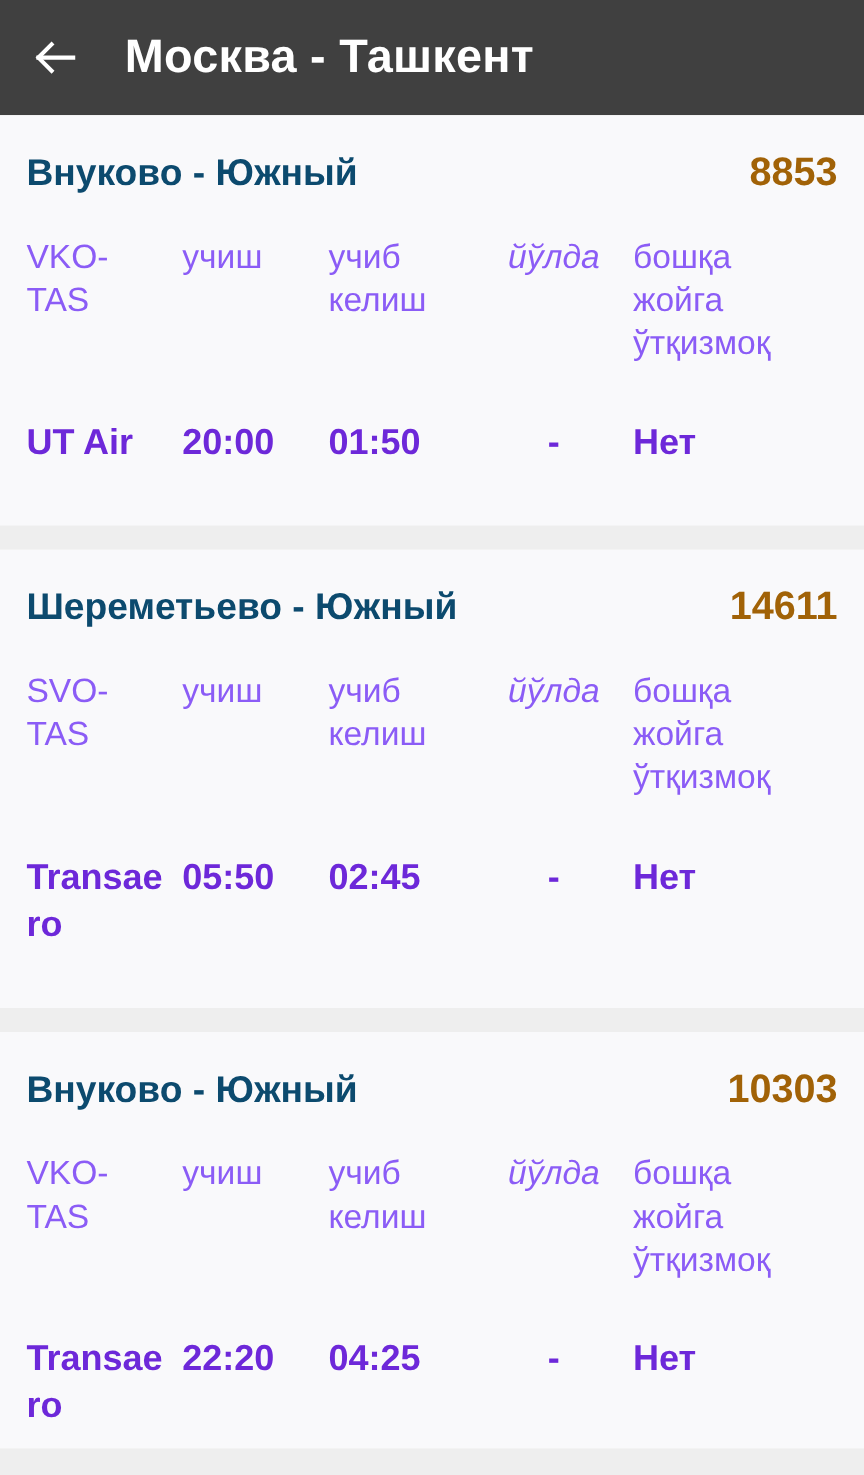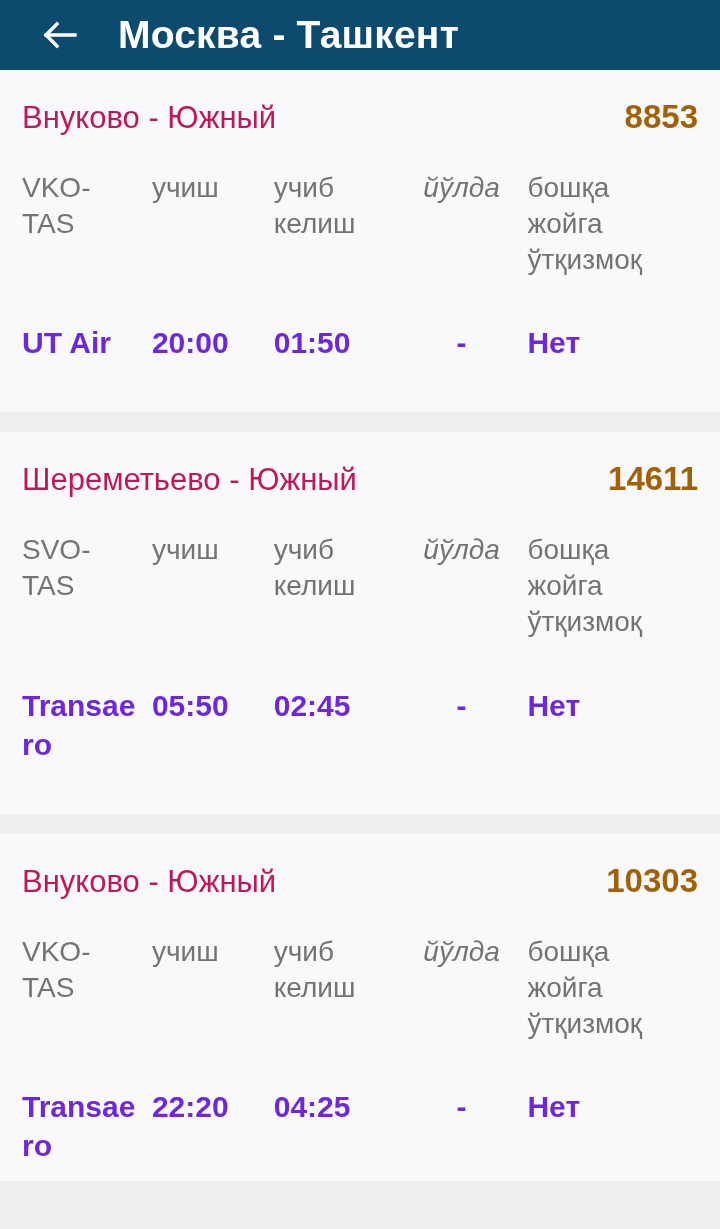--- a/index.html
+++ b/index.html
@@ -9,25 +9,25 @@
   body {
     width: 720px;
     height: 1229px;
     background: #eeeeee;
     font-family: "Liberation Sans", "DejaVu Sans", sans-serif;
     overflow: hidden;
   }
 
   
   .appbar {
-    height: 70px;
-    background: #0c4a6e;
+    height: 96px;
+    background: #404040;
     display: flex;
     align-items: center;
-    padding-left: 38px;
+    padding-left: 24px;
     box-sizing: border-box;
   }
   .back-btn {
     width: 46px;
     height: 46px;
     display: flex;
     align-items: center;
     justify-content: center;
     flex: 0 0 auto;
     cursor: pointer;
@@ -57,23 +57,23 @@
   .card + .card { margin-top: 20px; }
 
   .card-head {
     display: flex;
     align-items: baseline;
     justify-content: space-between;
     padding-top: 28px;
     padding-bottom: 4px;
   }
   .card-title {
-    color: #be185d;
+    color: #0c4a6e;
     font-size: 31px;
-    font-weight: normal;
+    font-weight: bold;
     white-space: nowrap;
   }
   .card-number {
     color: #a16207;
     font-size: 33px;
     font-weight: bold;
     white-space: nowrap;
     text-align: right;
   }
 
@@ -84,21 +84,21 @@
     table-layout: fixed;
     margin-top: 30px;
   }
   .ftable col.c0 { width: 128px; }
   .ftable col.c1 { width: 120px; }
   .ftable col.c2 { width: 130px; }
   .ftable col.c3 { width: 120px; }
   .ftable col.c4 { width: 168px; }
 
   .ftable th {
-    color: #737373;
+    color: #8b5cf6;
     font-size: 28px;
     font-weight: normal;
     text-align: left;
     vertical-align: top;
     line-height: 1.28;
     padding: 0 10px 0 0;
     word-wrap: break-word;
     overflow-wrap: break-word;
   }
   .ftable th.col-wait { text-align: center; font-style: italic; }

